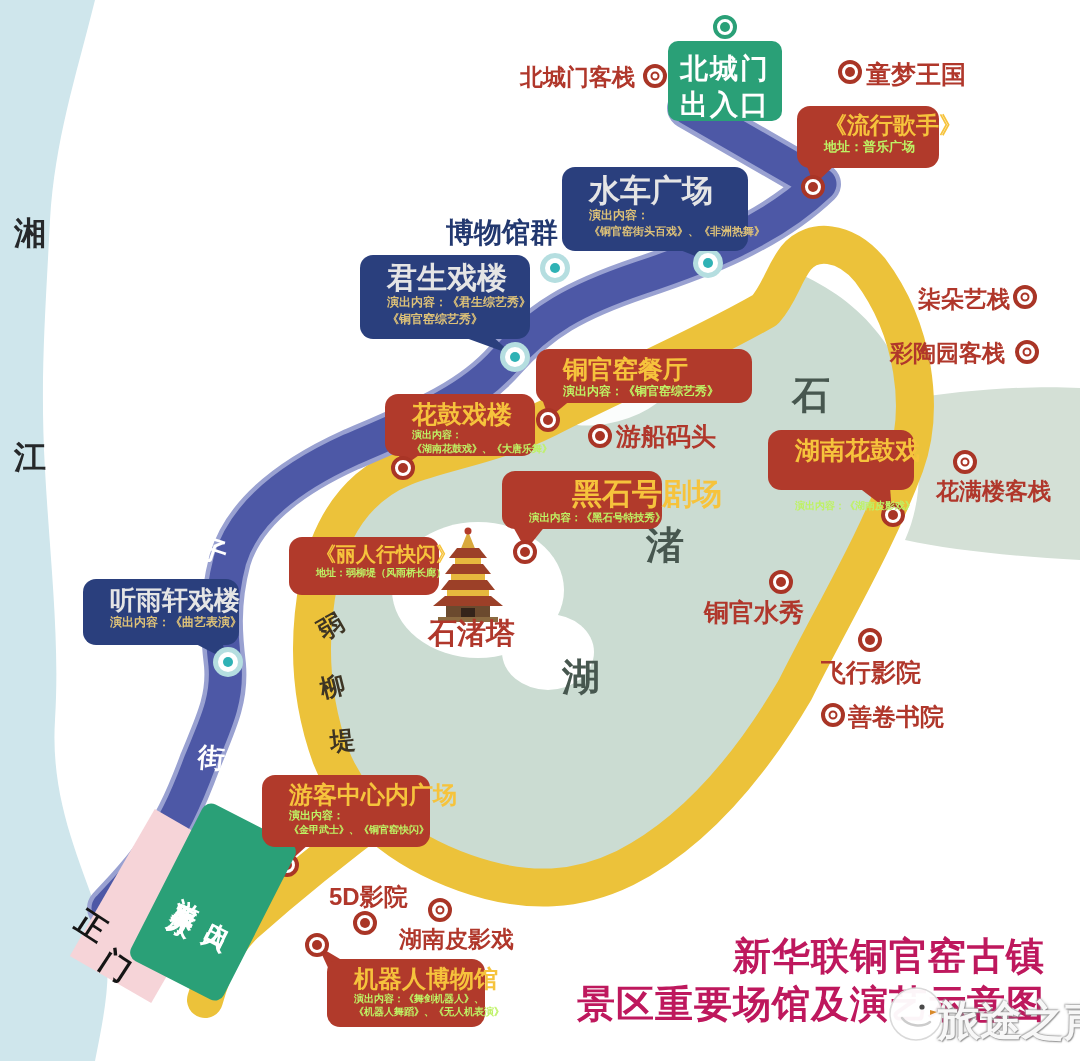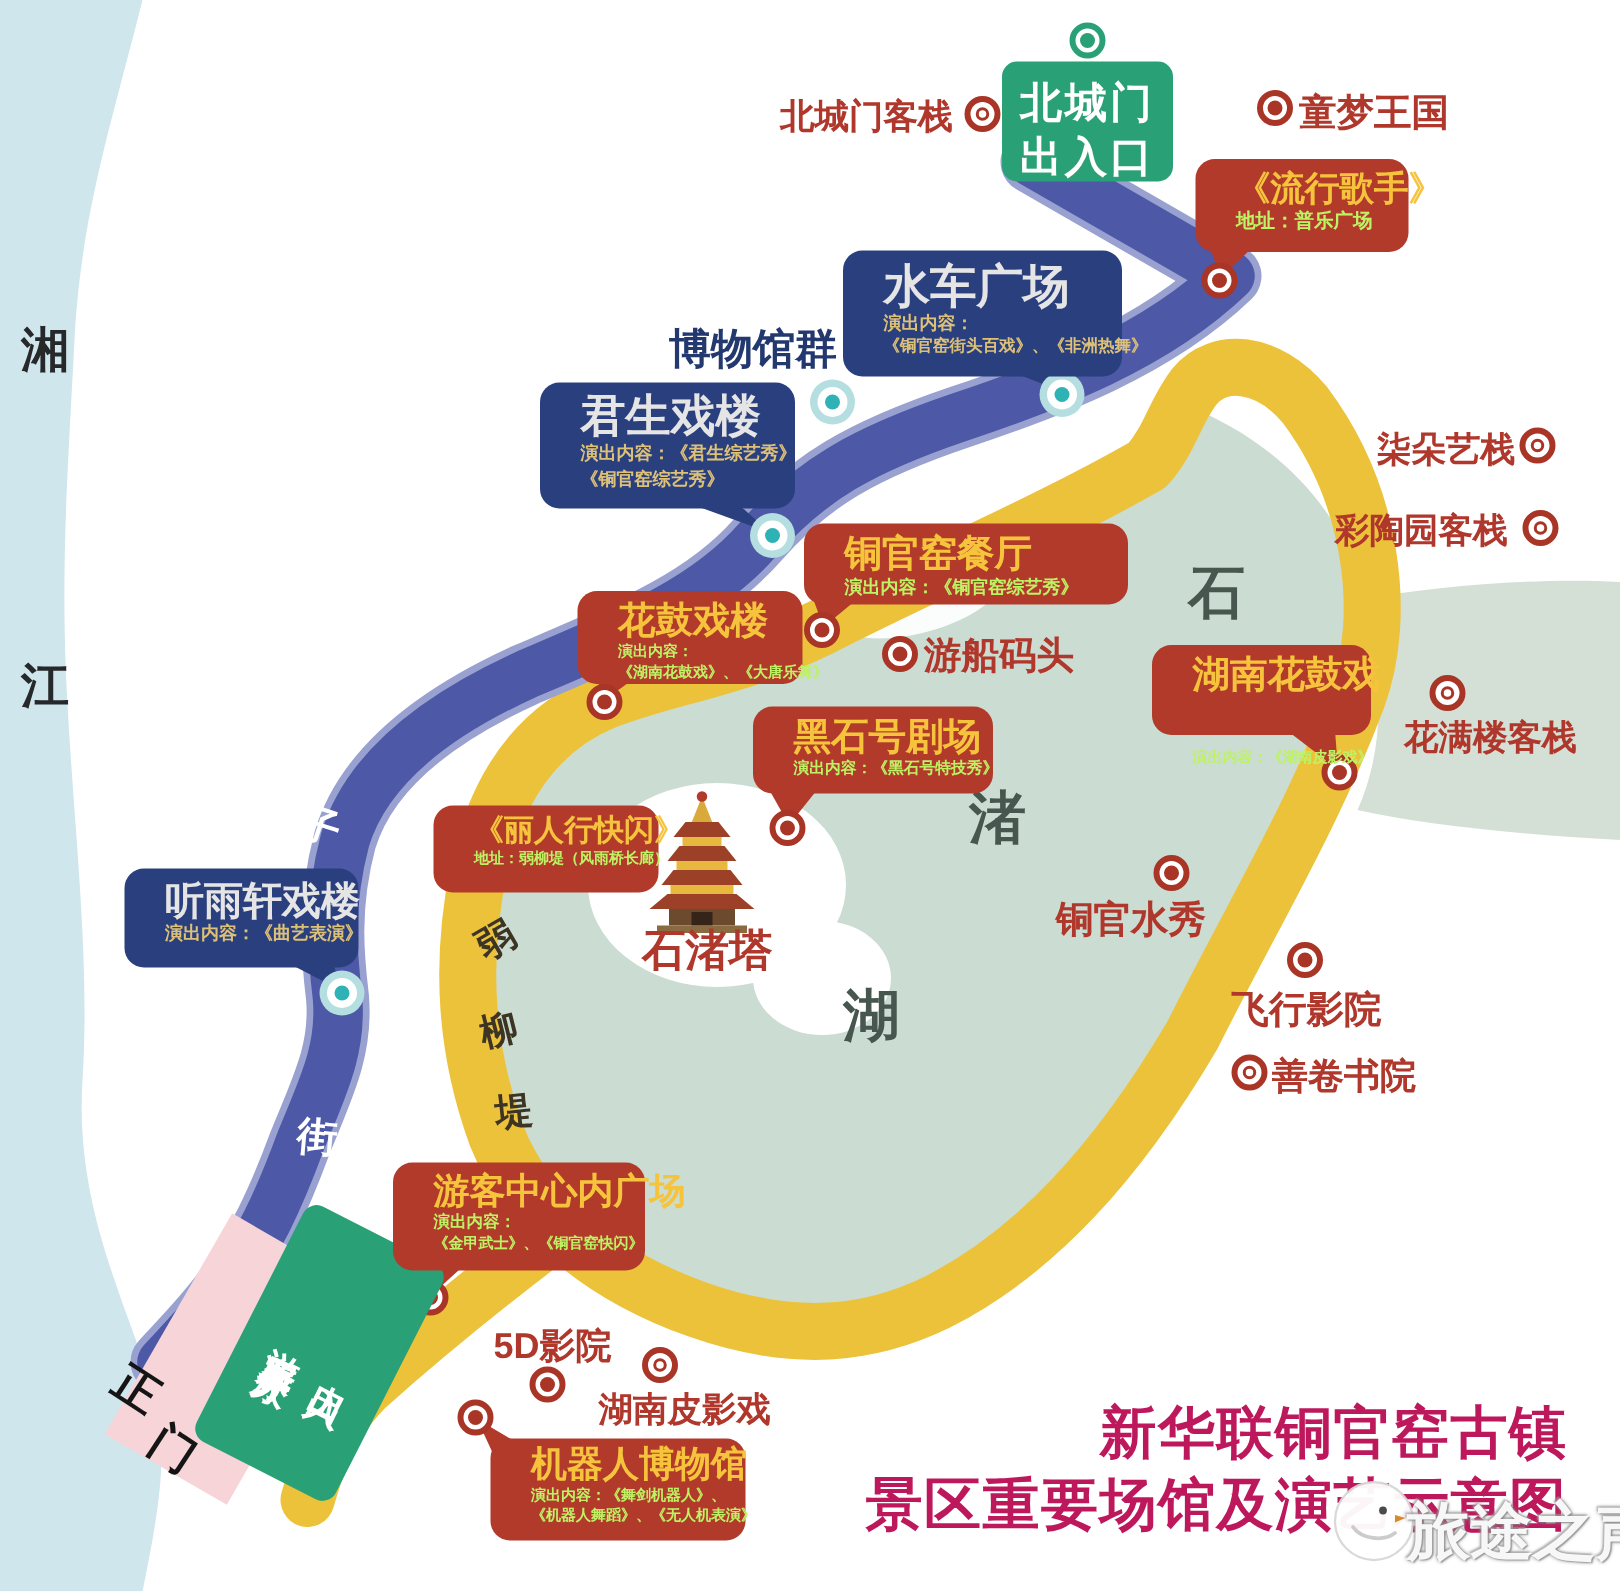--- a/index.html
+++ b/index.html
@@ -181,37 +181,37 @@
   <div class="bubble red" style="left:536px; top:349px; width:216px; height:54px;">
     <div class="t" style="font-size:25px;">铜官窑餐厅</div>
     <div class="s" style="font-size:12px;">演出内容：《铜官窑综艺秀》</div>
   </div>
   <div class="bubble red" style="left:385px; top:394px; width:150px; height:62px;">
     <div class="t" style="font-size:25px;">花鼓戏楼</div>
     <div class="s" style="font-size:10px;">演出内容：</div>
     <div class="s" style="font-size:10px;">《湖南花鼓戏》、《大唐乐舞》</div>
   </div>
   <div class="bubble red" style="left:502px; top:471px; width:160px; height:58px;">
-    <div class="t" style="font-size:25px;">黑石号剧场</div>
+    <div class="t" style="font-size:30px;margin-left:43px;">黑石号剧场</div>
     <div class="s" style="font-size:10.5px;">演出内容：《黑石号特技秀》</div>
   </div>
   <div class="bubble red" style="left:768px; top:430px; width:146px; height:60px;">
     <div class="t" style="font-size:25px;">湖南花鼓戏</div>
     <div class="s" style="font-size:10px;margin-top:35px;">演出内容：《湖南皮影戏》</div>
   </div>
   <div class="bubble red" style="left:289px; top:537px; width:150px; height:58px;">
     <div class="t" style="font-size:20px;text-align:center;">《丽人行快闪》</div>
     <div class="s" style="font-size:10px;">地址：弱柳堤（风雨桥长廊）</div>
   </div>
   <div class="bubble red" style="left:262px; top:775px; width:168px; height:72px;">
     <div class="t" style="font-size:24px;">游客中心内广场</div>
     <div class="s" style="font-size:11px;">演出内容：</div>
     <div class="s" style="font-size:10px;">《金甲武士》、《铜官窑快闪》</div>
   </div>
-  <div class="bubble red" style="left:327px; top:959px; width:170px; height:68px;font-family:Liberation Mono, monospace;">
+  <div class="bubble red" style="left:327px; top:959px; width:158px; height:68px;">
     <div class="t" style="font-size:24px;">机器人博物馆</div>
     <div class="s" style="font-size:10px;">演出内容：《舞剑机器人》、</div>
     <div class="s" style="font-size:10px;">《机器人舞蹈》、《无人机表演》</div>
   </div>
 
   <div class="poi" style="left:520px; top:62px; font-size:23px;">北城门客栈</div>
   <div class="poi" style="left:866px; top:58px; font-size:25px;">童梦王国</div>
   <div class="poi" style="left:918px; top:284px; font-size:23px;">柒朵艺栈</div>
   <div class="poi" style="left:890px; top:338px; font-size:23px;">彩陶园客栈</div>
   <div class="poi" style="left:936px; top:476px; font-size:23px;">花满楼客栈</div>

